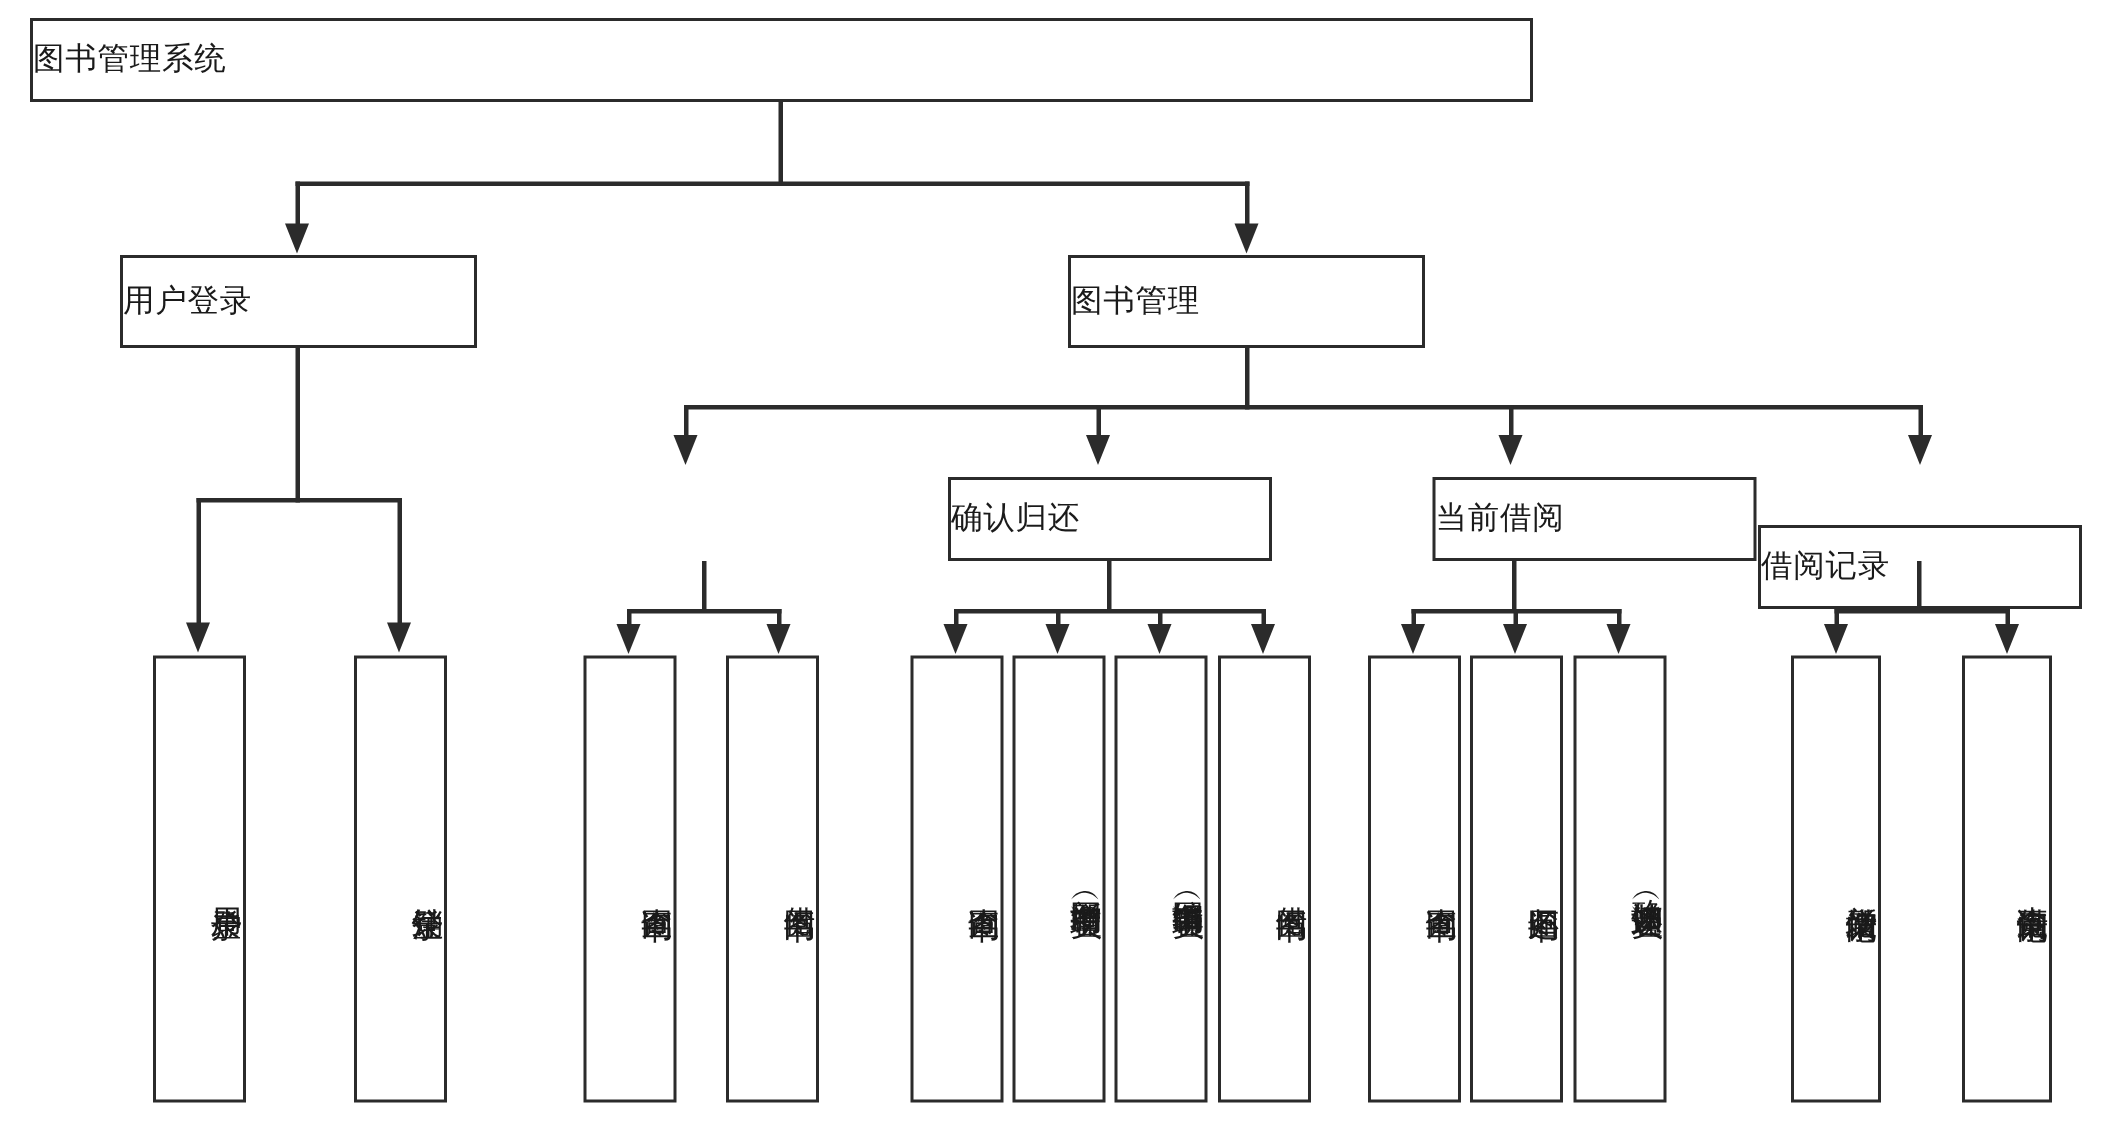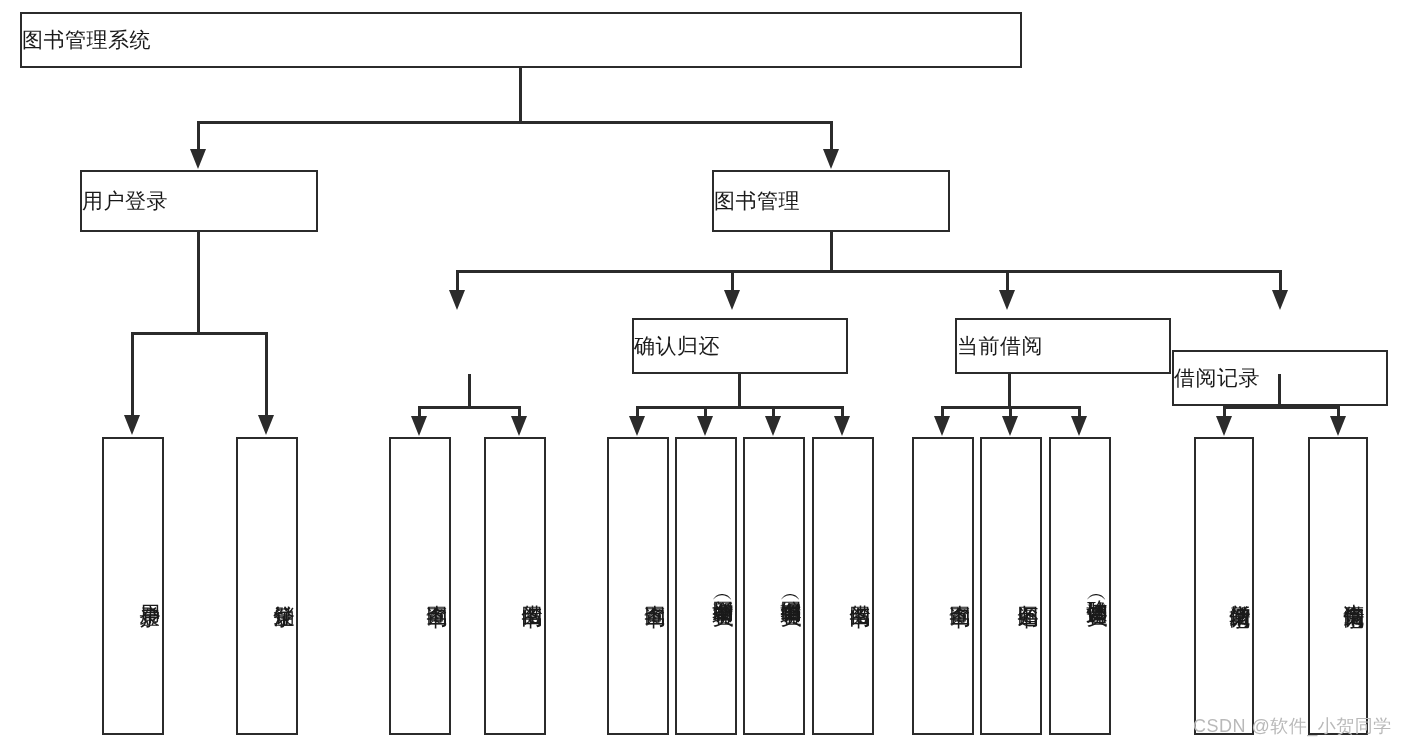--- a/index.html
+++ b/index.html
@@ -195,15 +195,14 @@
   <div class="edge v" style="left:1337px; top:406px; width:3px; height:13px;"></div>
   <div class="arrow" style="left:1330px; top:416px;"></div>
 
   <div class="node vert" style="left:1194px; top:437px; width:60px; height:298px;">
     <span>新增借阅记录</span>
   </div>
   <div class="node vert" style="left:1308px; top:437px; width:60px; height:298px;">
     <span>查询借阅记录</span>
   </div>
 
-  <div class="watermark" style="left:1193px; top:714px;">CSDN @软件_小贺同学</div>
 
 </div>
 
 </body></html>

